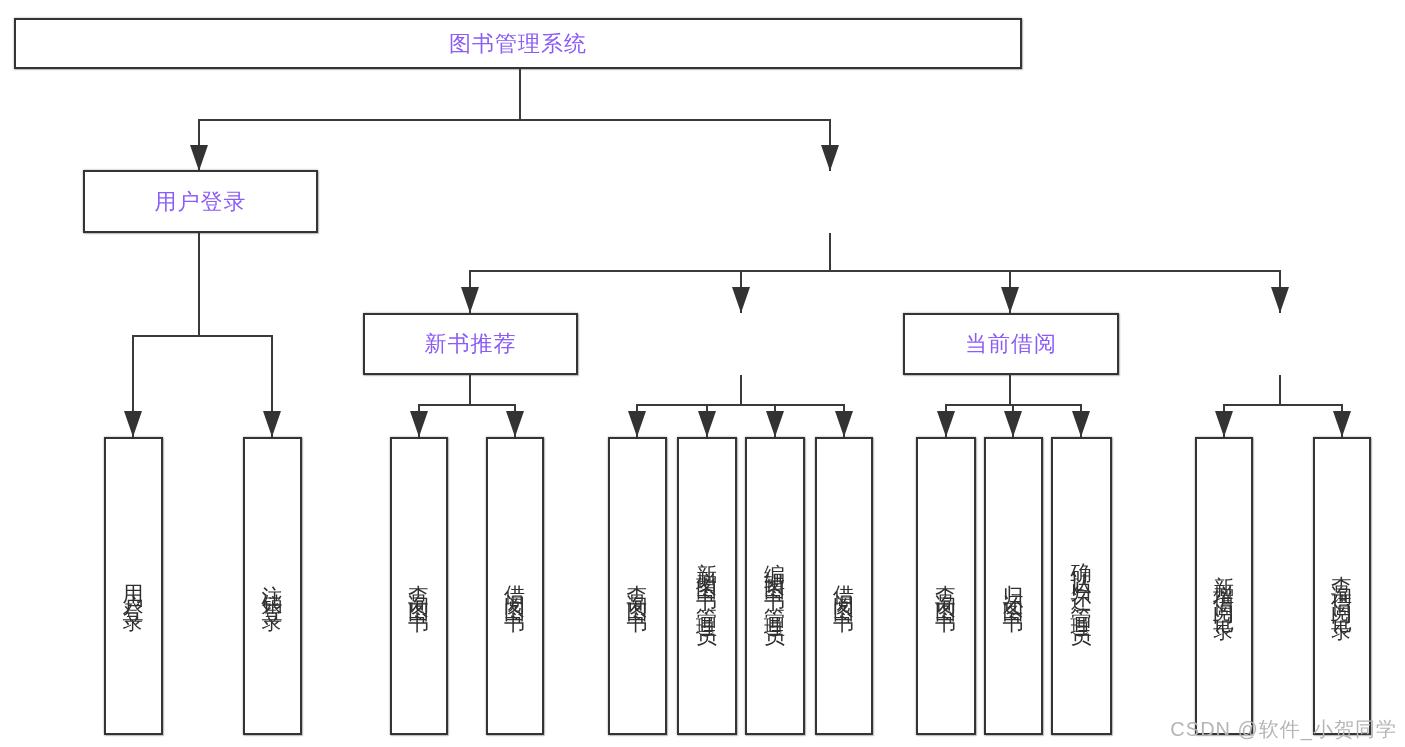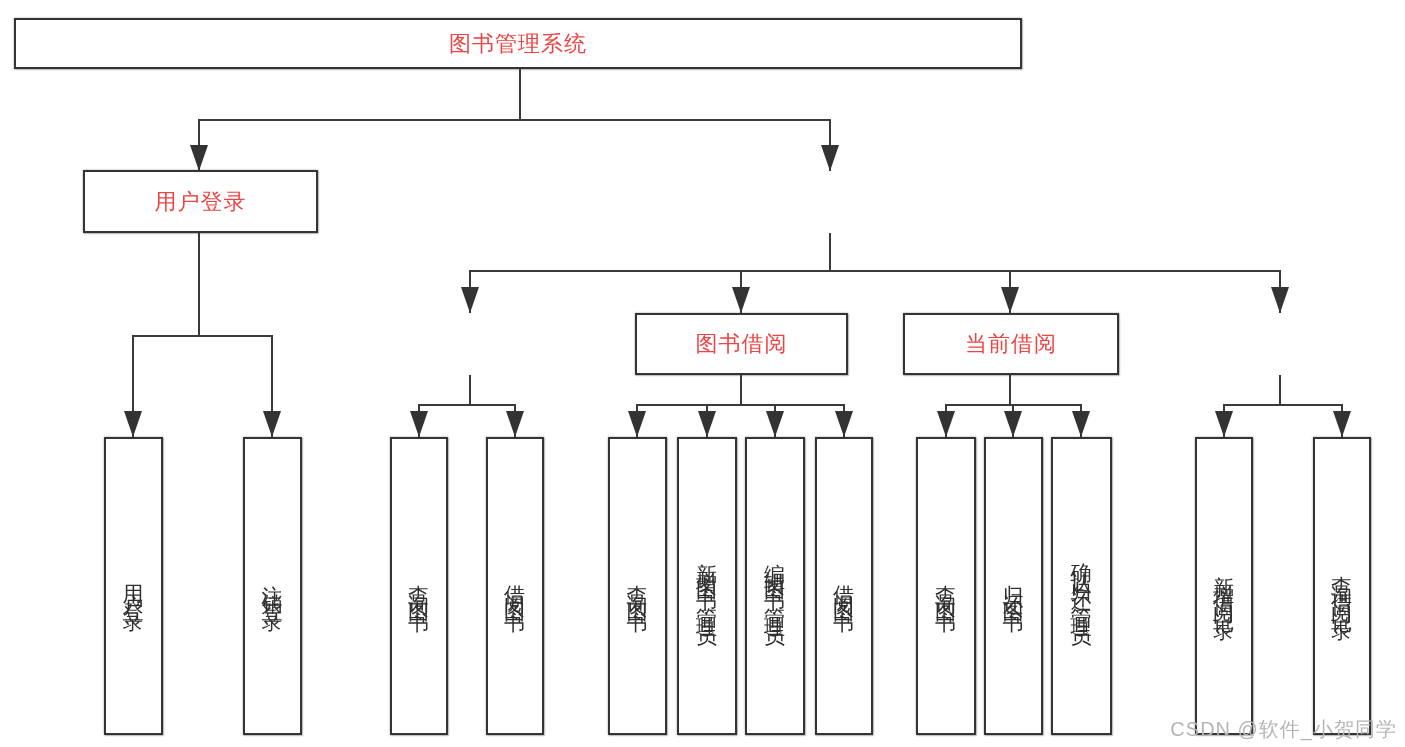--- a/index.html
+++ b/index.html
@@ -5,21 +5,21 @@
   html,body { margin:0; padding:0; background:#ffffff; }
   .canvas {
     position:relative; width:1405px; height:747px; background:#ffffff;
     font-family:"Liberation Sans","DejaVu Sans",sans-serif; overflow:hidden;
   }
   .box {
     position:absolute; box-sizing:border-box; background:#ffffff;
     border:2px solid #343434;
     box-shadow:0 0 2px rgba(50,50,50,.45), 1px 1px 1px rgba(0,0,0,.15);
     display:flex; align-items:center; justify-content:center;
-    font-size:22px; color:#ef4444; letter-spacing:1px;
+    font-size:22px; color:#8b5cf6; letter-spacing:1px;
   }
   .vbox {
     position:absolute; box-sizing:border-box; background:#ffffff;
     border:2px solid #343434;
     box-shadow:0 0 2px rgba(50,50,50,.45), 1px 1px 1px rgba(0,0,0,.15);
     display:flex; align-items:center; justify-content:center;
   }
   .vbox span {
     writing-mode:vertical-rl; text-orientation:mixed;
     font-size:21px; color:#2f2f2f; letter-spacing:9px; line-height:1;
@@ -67,22 +67,22 @@
   <div class="hl" style="left:470px; top:270px; width:811px;"></div>
   <div class="vl" style="left:470px; top:270px; height:43px;"></div>
   <div class="arrow" style="left:470px; top:287px;"></div>
   <div class="vl" style="left:741px; top:270px; height:43px;"></div>
   <div class="arrow" style="left:741px; top:287px;"></div>
   <div class="vl" style="left:1010px; top:270px; height:43px;"></div>
   <div class="arrow" style="left:1010px; top:287px;"></div>
   <div class="vl" style="left:1280px; top:270px; height:43px;"></div>
   <div class="arrow" style="left:1280px; top:287px;"></div>
 
-  <div class="box" style="left:635px; top:313px; width:213px; height:62px;">
-    <span>图书借阅</span>
+  <div class="box" style="left:363px; top:313px; width:215px; height:62px;">
+    <span>新书推荐</span>
   </div>
   <div class="box" style="left:903px; top:313px; width:216px; height:62px;">
     <span>当前借阅</span>
   </div>
 
   <div class="vl" style="left:470px; top:375px; height:31px;"></div>
   <div class="hl" style="left:419px; top:404px; width:97px;"></div>
   <div class="vl" style="left:419px; top:404px; height:33px;"></div>
   <div class="arrow" style="left:419px; top:411px;"></div>
   <div class="vl" style="left:515px; top:404px; height:33px;"></div>

